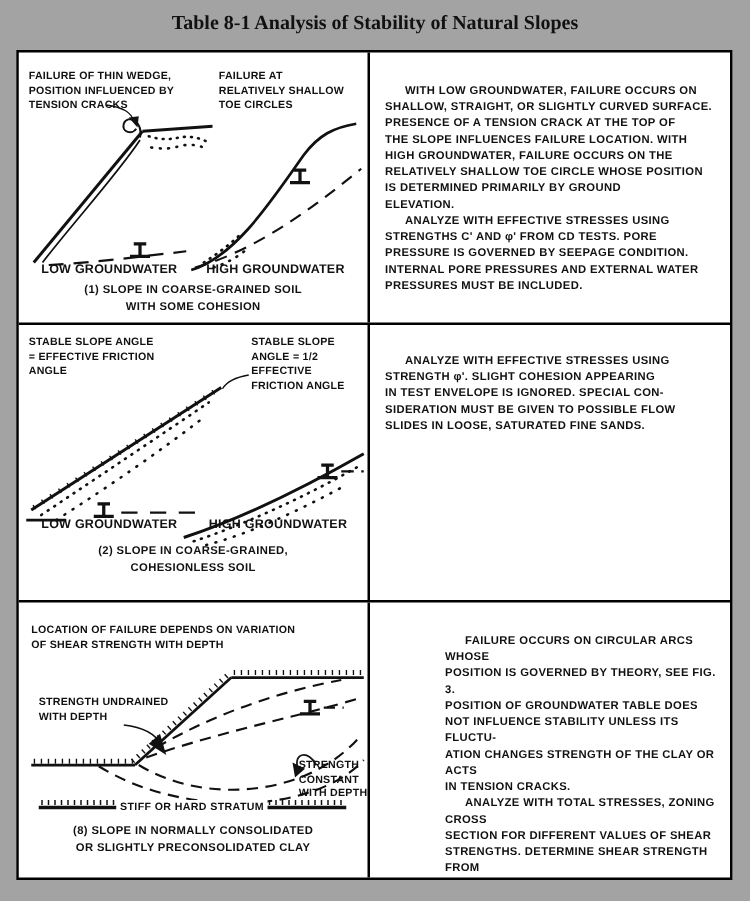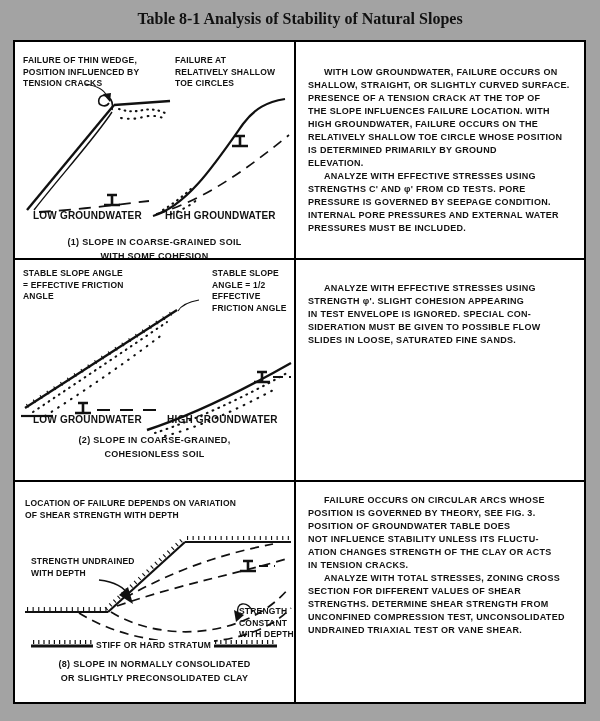--- a/index.html
+++ b/index.html
@@ -6,29 +6,29 @@
   html,body { width:600px; height:721px; background:#ffffff; overflow:hidden;
               font-family:"Liberation Sans", sans-serif; color:#111; }
   .page { position:relative; width:600px; height:721px; background:#a3a3a3; }
 
   .doc-title { position:absolute; top:10px; left:0; width:600px; text-align:center;
                font-family:"Liberation Serif", serif; font-weight:bold; font-size:16px; }
 
   .table { position:absolute; left:13px; top:40px; width:573px; height:664px;
            border:2px solid #000; background:#fff; }
   .row { position:relative; display:flex; width:100%; border-bottom:2px solid #000; }
-  .row:last-child { border-bottom:none; }
+  .row:last-child { border-bottom:none;gap:48px; }
   .r1 { height:218px;justify-content:center; } .r2 { height:222px; } .r3 { height:220px; }
   .cell-fig { position:relative; width:281px; border-right:2px solid #000; overflow:hidden; }
   .cell-text { flex:1; overflow:hidden; }
 
   .analysis { padding:0 8px 0 12px; font-size:9px; line-height:13px; font-weight:bold;
               letter-spacing:.3px; }
   .analysis p { margin:0; text-indent:16px; white-space:pre-line; }
-  .pad1 { padding-top:24px; } .pad2 { padding-top:22px; } .pad3 { padding-top:12px;border-radius:25px; }
+  .pad1 { padding-top:24px; } .pad2 { padding-top:22px; } .pad3 { padding-top:24px;border-radius:25px; }
 
   .fig-label { position:absolute; font-size:8.5px; line-height:11.5px; font-weight:bold;
                letter-spacing:.2px; white-space:pre-line; }
   .gw-label  { position:absolute; font-size:10px; font-weight:bold; letter-spacing:.2px; }
   .fig-caption { position:absolute; left:0; width:100%; text-align:center;
                  font-size:9px; line-height:13.5px; font-weight:bold; letter-spacing:.3px;
                  white-space:pre-line; }
   .stratum-label { position:absolute; background:#fff; padding:0 3px; font-size:8.5px;
                    font-weight:bold; letter-spacing:.3px;text-align:right; }
   svg.art { position:absolute; left:0; top:0; }
@@ -72,21 +72,21 @@
         <use href="#wt" transform="translate(225,99)"></use>
       </svg>
       <div class="fig-label" style="left:8px; top:13px;">FAILURE OF THIN WEDGE,
 POSITION INFLUENCED BY
 TENSION CRACKS</div>
       <div class="fig-label" style="left:160px; top:13px;">FAILURE AT
 RELATIVELY SHALLOW
 TOE CIRCLES</div>
       <div class="gw-label" style="left:18px; top:168px;">LOW GROUNDWATER</div>
       <div class="gw-label" style="left:150px; top:168px;">HIGH GROUNDWATER</div>
-      <div class="fig-caption" style="top:194px;">(1) SLOPE IN COARSE-GRAINED SOIL
+      <div class="fig-caption" style="top:183px;">(1) SLOPE IN COARSE-GRAINED SOIL
 WITH SOME COHESION</div>
     </div>
     <div class="cell-text analysis pad1">
       <p>WITH LOW GROUNDWATER, FAILURE OCCURS ON
 SHALLOW, STRAIGHT, OR SLIGHTLY CURVED SURFACE.
 PRESENCE OF A TENSION CRACK AT THE TOP OF
 THE SLOPE INFLUENCES FAILURE LOCATION. WITH
 HIGH GROUNDWATER, FAILURE OCCURS ON THE
 RELATIVELY SHALLOW TOE CIRCLE WHOSE POSITION
 IS DETERMINED PRIMARILY BY GROUND
@@ -115,21 +115,21 @@
         <path class="ink" d="M 140 173 C 180 160 230 137 272 113" stroke-width="2.1" stroke-dasharray="0.7 5.5" stroke-linecap="round"></path>
         <path class="ink" d="M 150 176 C 185 167 225 148 262 128" stroke-width="2.1" stroke-dasharray="0.7 7" stroke-linecap="round"></path>
         <use href="#wt" transform="translate(247,117)"></use>
         <path class="ink" d="M 258 117 H 276" stroke-width="1.8" stroke-dasharray="10 6"></path>
 
         <path class="ink" d="M 184 40 C 172 42 166 46 163 51" stroke-width="1.1"></path>
       </svg>
       <div class="fig-label" style="left:8px; top:8px;">STABLE SLOPE ANGLE
 = EFFECTIVE FRICTION
 ANGLE</div>
-      <div class="fig-label" style="left:186px; top:8px;margin-left:11px;">STABLE SLOPE
+      <div class="fig-label" style="left:186px; top:8px;">STABLE SLOPE
 ANGLE = 1/2
 EFFECTIVE
 FRICTION ANGLE</div>
       <div class="gw-label" style="left:18px; top:154px;">LOW GROUNDWATER</div>
       <div class="gw-label" style="left:152px; top:154px;">HIGH GROUNDWATER</div>
       <div class="fig-caption" style="top:174px;">(2) SLOPE IN COARSE-GRAINED,
 COHESIONLESS SOIL</div>
     </div>
     <div class="cell-text analysis pad2">
       <p>ANALYZE WITH EFFECTIVE STRESSES USING

